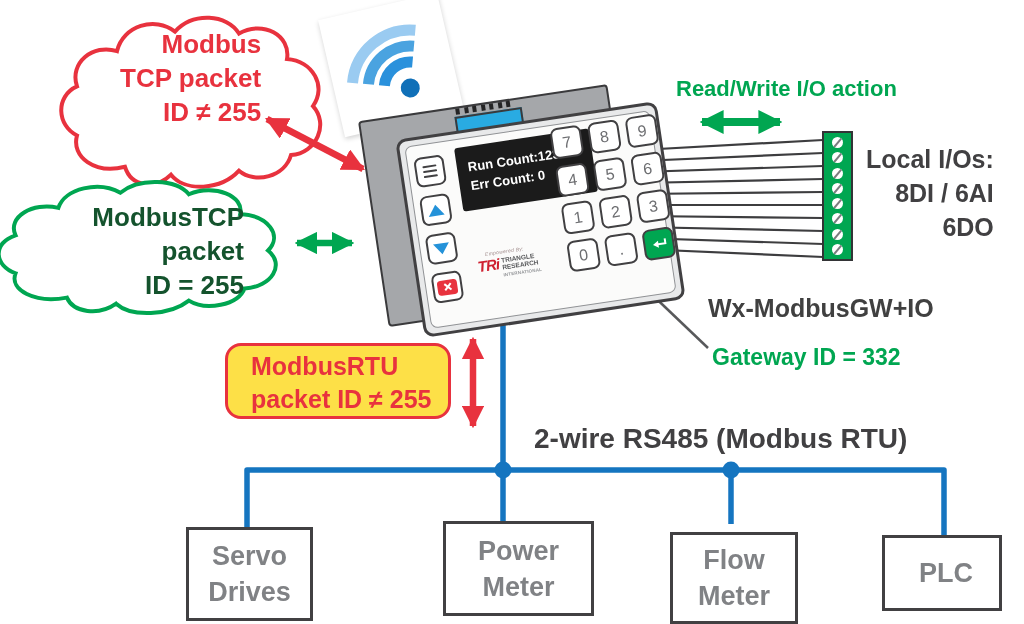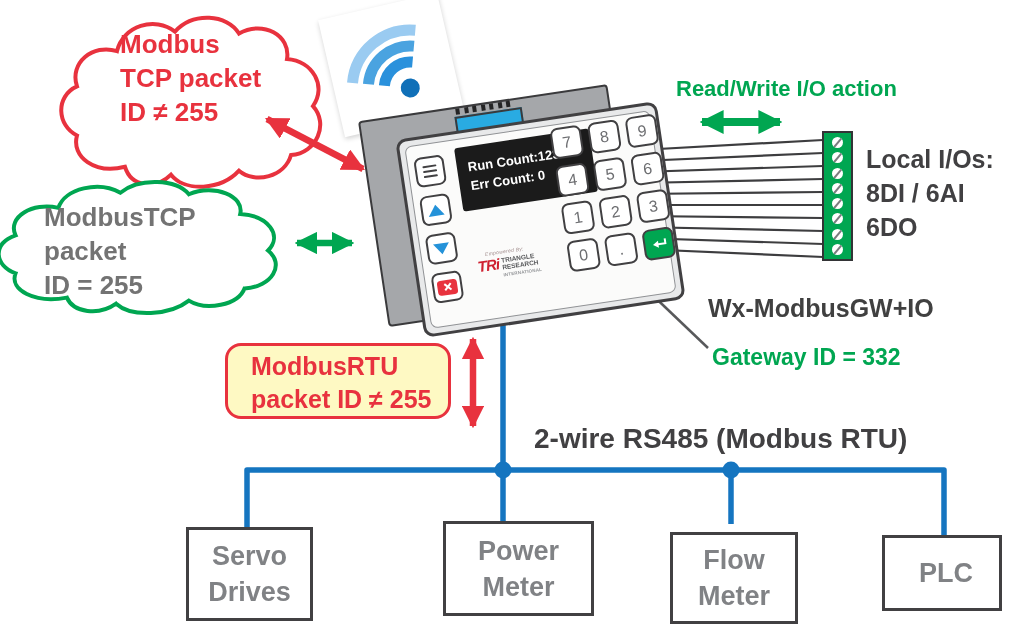--- a/index.html
+++ b/index.html
@@ -7,32 +7,32 @@
   body {
     position:relative; overflow:hidden; background:#fff;
     font-family:"Liberation Sans","DejaVu Sans",sans-serif;
   }
   .abs { position:absolute; }
   svg.layer { position:absolute; left:0; top:0; pointer-events:none; }
   #base-layer { z-index:0; }
   #arrow-layer { z-index:6; }
 
   
-  .lbl { position:absolute; font-weight:bold; white-space:pre-line; z-index:3; }
+  .lbl { position:absolute; font-weight:bold; white-space:pre-line; z-index:3;text-align:right; }
   #cloud1-text { left:120px; top:27px;  font-size:26px; line-height:34px; color:#e8323e; }
-  #cloud2-text { left:44px;  top:200px; width:200px; text-align:left;
-                 font-size:26px; line-height:34px; color:#737373; }
+  #cloud2-text { left:44px;  top:200px; width:200px; text-align:right;
+                 font-size:26px; line-height:34px; color:#14532d; }
   #readwrite-label { left:676px; top:76px;  font-size:22px; color:#00a651; }
   #localio-label   { left:866px; top:142px; font-size:25px; line-height:34px; color:#414042; }
   #model-label     { left:708px; top:294px; font-size:25px; color:#404040; }
   #gateway-label   { left:712px; top:344px; font-size:23px; color:#00a651; }
   #rs485-label     { left:534px; top:423px; font-size:28px; color:#414042; }
 
   
-  #rtu-box { left:225px; top:343px; width:226px; height:76px; background:#fef9c3;
+  #rtu-box { left:225px; top:343px; width:226px; height:76px; background:#fde047;
              border:3.5px solid #e8323e; border-radius:16px; z-index:3; }
   #rtu-box .t { position:absolute; left:23px; top:4px; font-size:25px; line-height:33px;
                 font-weight:bold; color:#e8323e; white-space:pre-line; }
 
   
   .node { position:absolute; background:#fff; border:3px solid #414042; z-index:2;
           display:flex; align-items:center; justify-content:center; text-align:center;
           font-size:27px; line-height:36px; font-weight:bold; color:#808285; white-space:pre-line; }
   #node-servo { left:186px; top:527px; width:127px; height:94px; }
   #node-power { left:443px; top:521px; width:151px; height:95px; }

